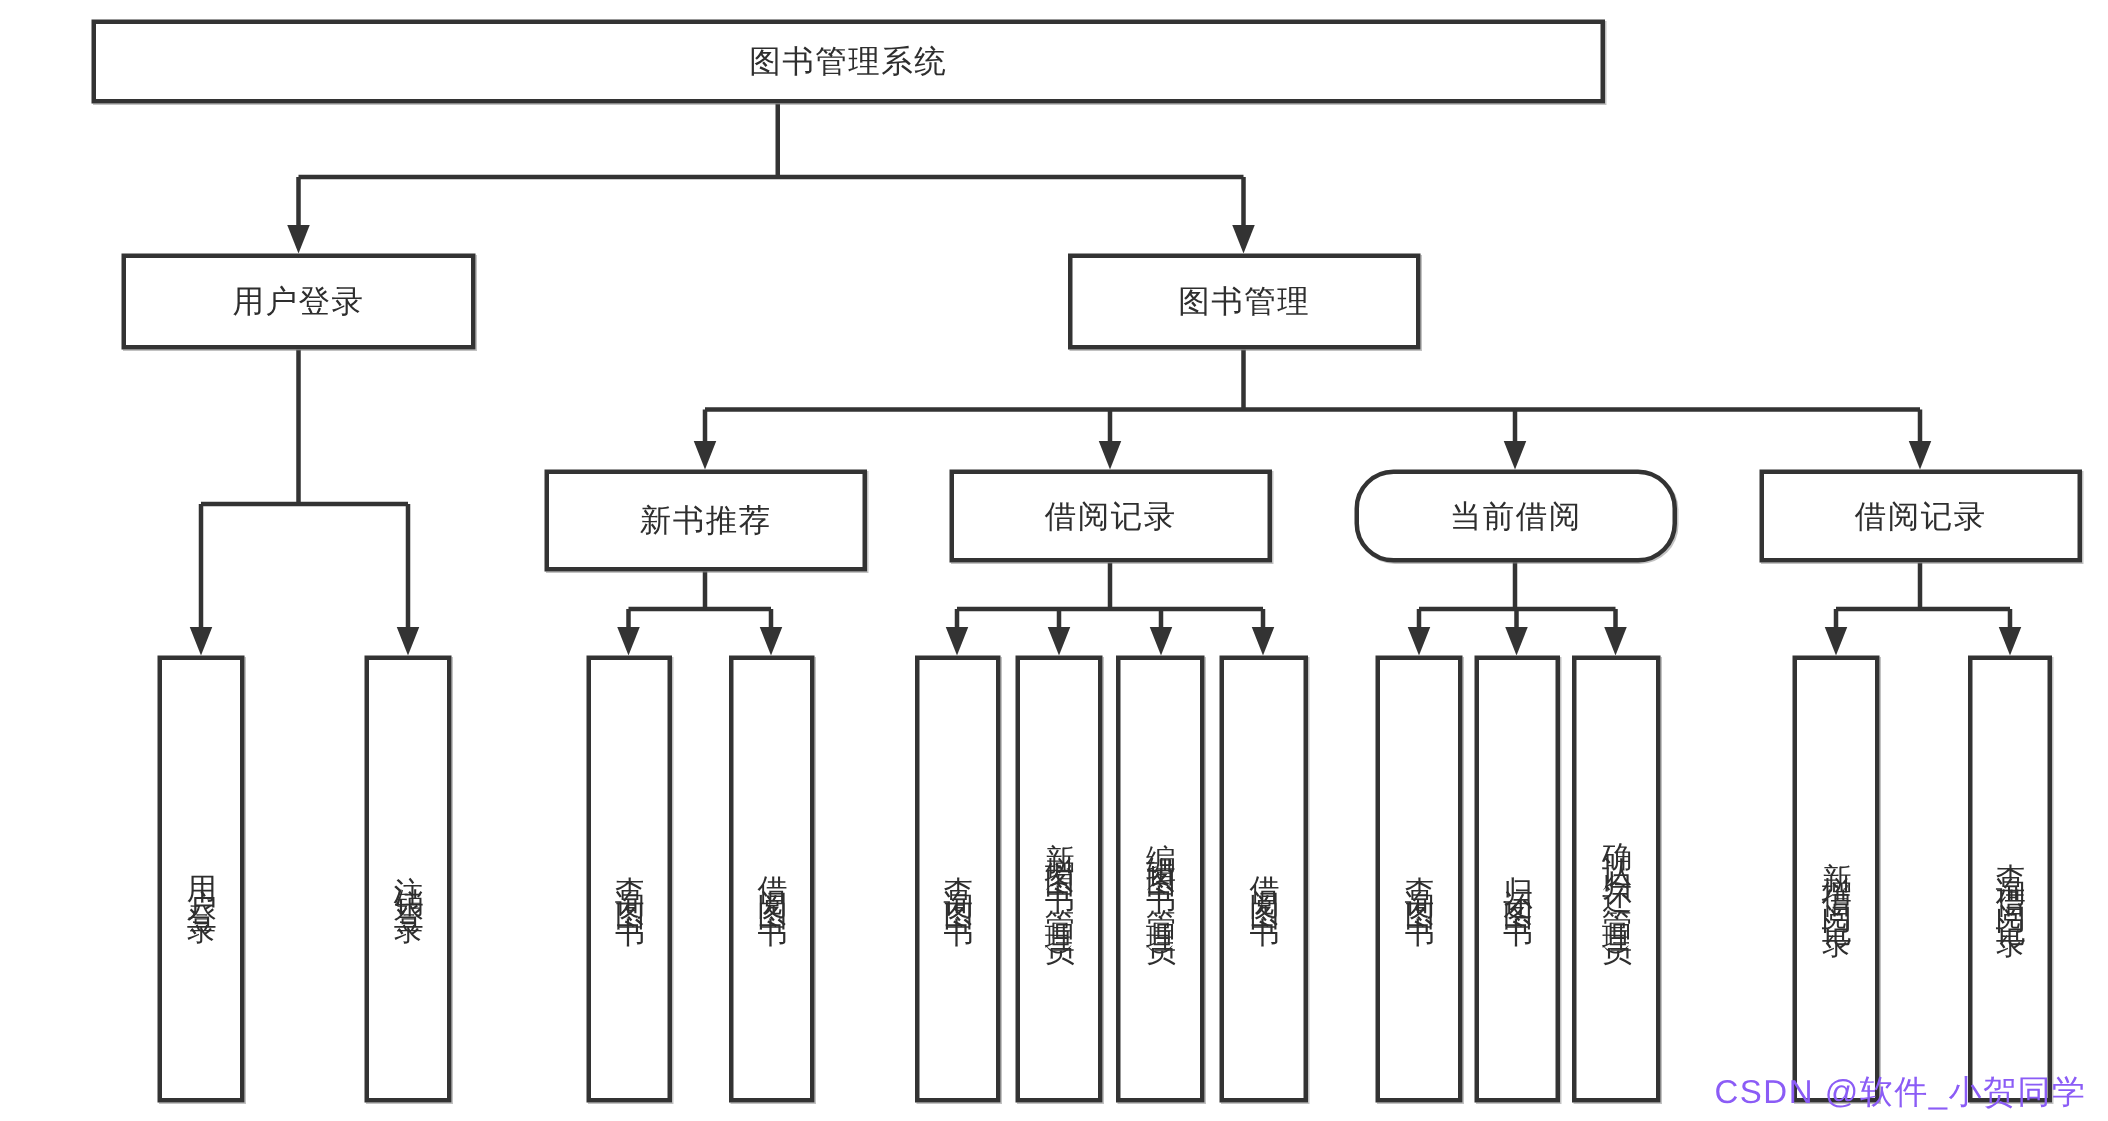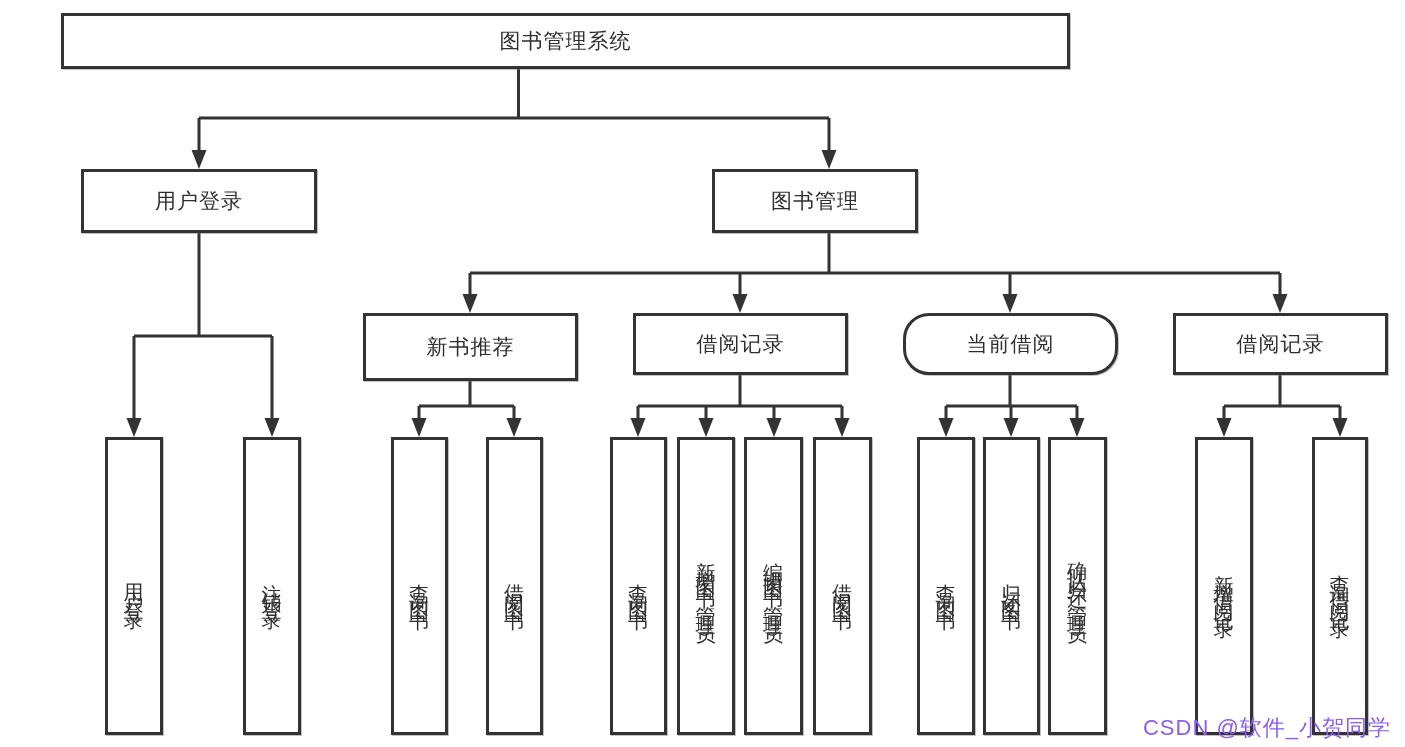--- a/index.html
+++ b/index.html
@@ -107,21 +107,21 @@
     </g>
   </svg>
 
   <div class="hbox" style="left:14px; top:13px; width:1009px; height:56px;margin-left:47px;">
     <span>图书管理系统</span>
   </div>
 
   <div class="hbox" style="left:81px; top:169px; width:236px; height:64px;">
     <span>用户登录</span>
   </div>
-  <div class="hbox" style="left:712px; top:169px; width:206px; height:64px;">
+  <div class="hbox" style="left:712px; top:169px; width:235px; height:64px;">
     <span>图书管理</span>
   </div>
 
   <div class="hbox" style="left:363px; top:313px; width:215px; height:68px;">
     <span>新书推荐</span>
   </div>
   <div class="hbox" style="left:633px; top:313px; width:215px; height:62px;">
     <span>借阅记录</span>
   </div>
   <div class="hbox" style="left:903px; top:313px; width:215px; height:62px;border-radius:26px;">

